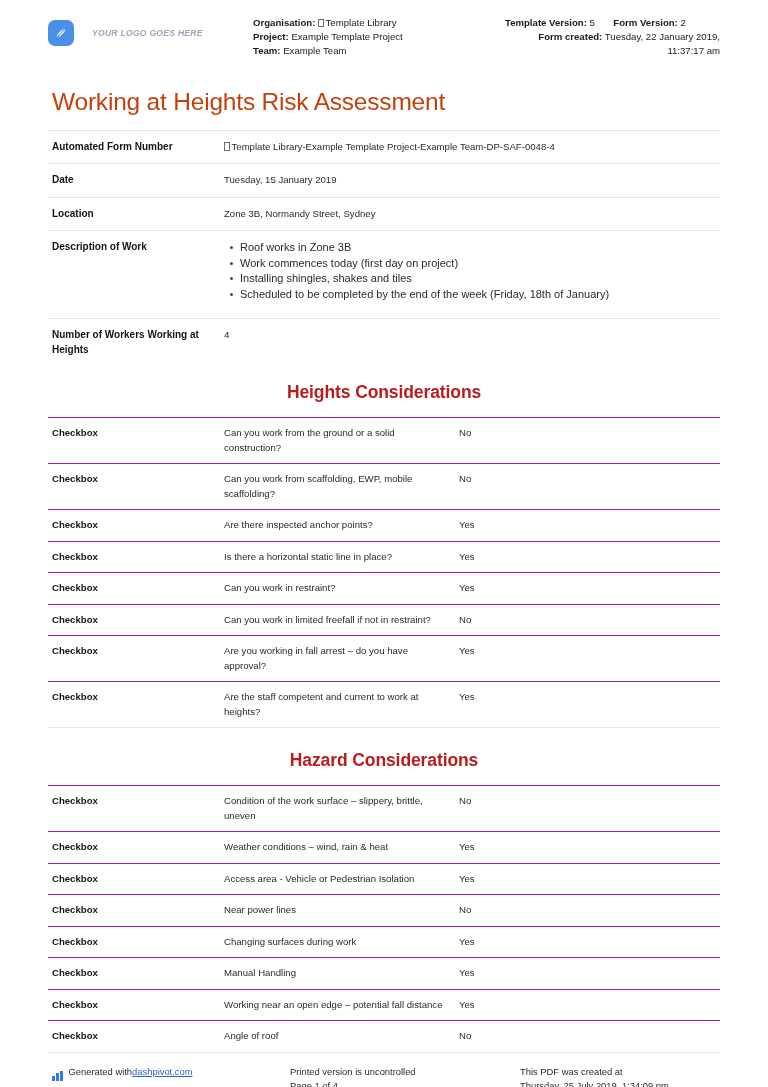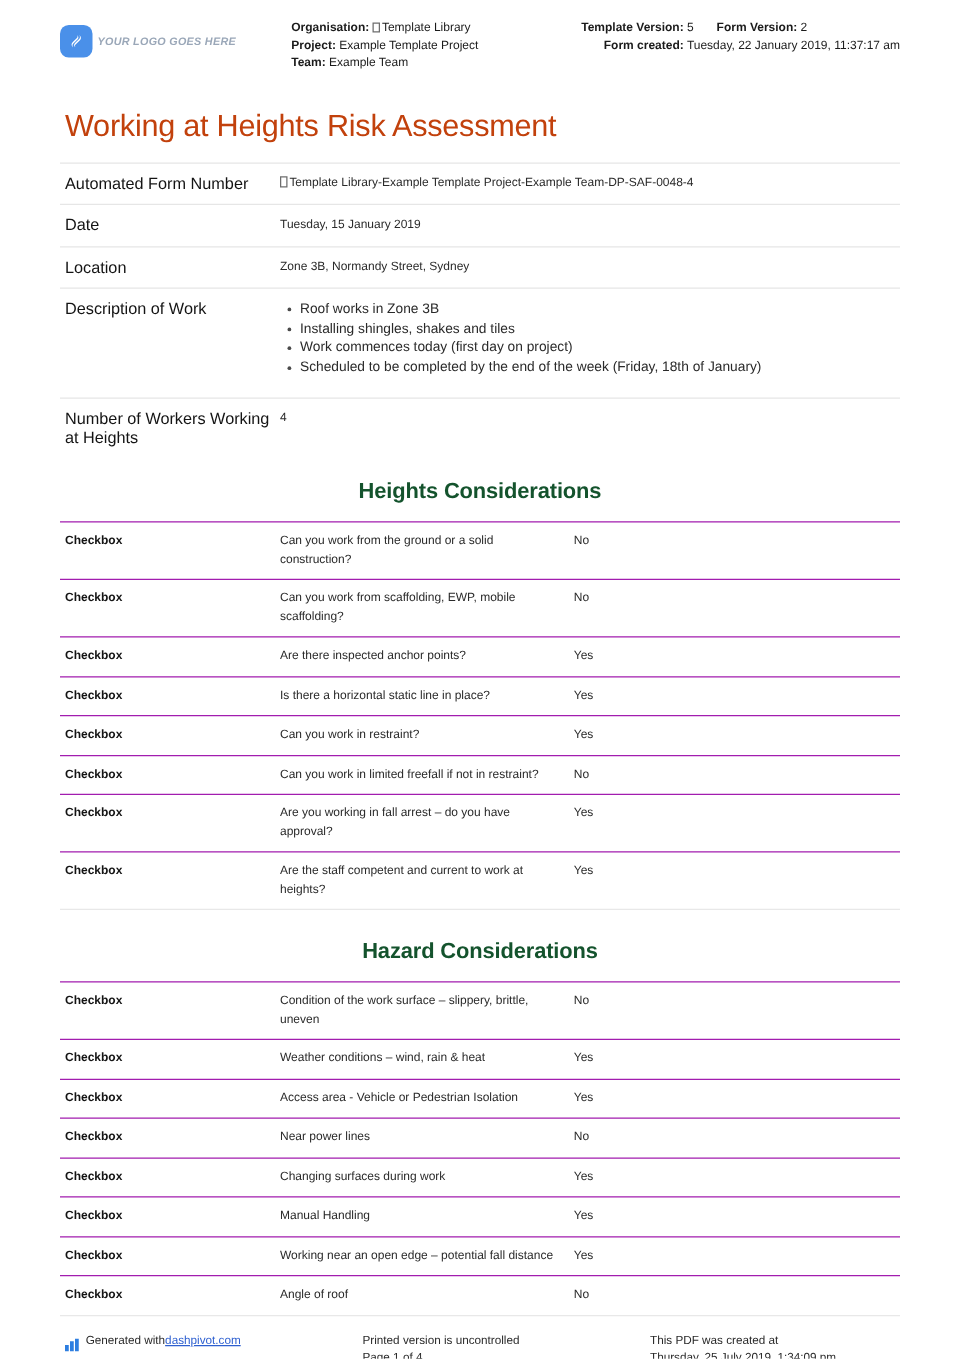--- a/index.html
+++ b/index.html
@@ -44,33 +44,34 @@
     height: 26px;
     border-radius: 7px;
     background: #4a90e9;
     display: flex;
     align-items: center;
     justify-content: center;
     flex: 0 0 26px;
   }
 
   .logo-text {
-    margin-left: 4px;
+    margin-left: 18px;
     font-size: 8.6px;
     font-weight: bold;
     font-style: italic;
     letter-spacing: 0.25px;
     color: #9aa7b8;
     white-space: nowrap;
   }
 
   .meta-col {
     font-size: 9.6px;
     line-height: 14.2px;
     color: #1b1b1b;
+    margin-left: 20px;
   }
 
   .meta-col.left { flex: 0 0 232px; }
   .meta-col.right { flex: 1 1 auto; }
 
   .meta-line { white-space: nowrap; }
   .meta-line.wrap { white-space: normal; text-align: right; }
   .meta-k { font-weight: bold; }
   .meta-v { font-weight: normal; }
   .meta-sep { display: inline-block; width: 13px; }
@@ -109,22 +110,22 @@
     align-items: flex-start;
     border-top: 1px solid #e6e6e6;
     padding: 9px 0 9px 0;
     min-height: 26px;
   }
   .row:first-child { border-top: 1px solid #e6e6e6; }
 
   .row-label {
     flex: 0 0 176px;
     padding-left: 4px;
-    font-size: 13px;
-    font-weight: normal;
+    font-size: 10px;
+    font-weight: bold;
     line-height: 14.5px;
     color: #141414;
   }
 
   .row-value {
     flex: 1 1 auto;
     font-size: 9.6px;
     line-height: 14.5px;
     color: #2a2a2a;
   }
@@ -148,21 +149,21 @@
   }
 
   .row.tall { min-height: 88px; }
   .row.workers { min-height: 38px; }
 
   
   .section-head {
     text-align: center;
     font-size: 17.5px;
     font-weight: bold;
-    color: #14532d;
+    color: #b91c1c;
     padding: 16px 0 14px 0;
     letter-spacing: -0.1px;
   }
   .section-head.second { padding-top: 22px; text-align: center; }
 
   
   .crow {
     display: flex;
     align-items: flex-start;
     border-top: 1px solid #a21caf;
@@ -299,22 +300,22 @@
     <div class="row">
       <div class="row-label">Location</div>
       <div class="row-value">Zone 3B, Normandy Street, Sydney</div>
     </div>
 
     <div class="row tall">
       <div class="row-label">Description of Work</div>
       <div class="row-value">
         <ul class="bullets">
           <li>Roof works in Zone 3B</li>
+          <li>Work commences today (first day on project)</li>
           <li>Installing shingles, shakes and tiles</li>
-          <li>Work commences today (first day on project)</li>
           <li>Scheduled to be completed by the end of the week (Friday, 18th of January)</li>
         </ul>
       </div>
     </div>
 
     <div class="row workers">
       <div class="row-label">Number of Workers Working at Heights</div>
       <div class="row-value">4</div>
     </div>
   </div>

